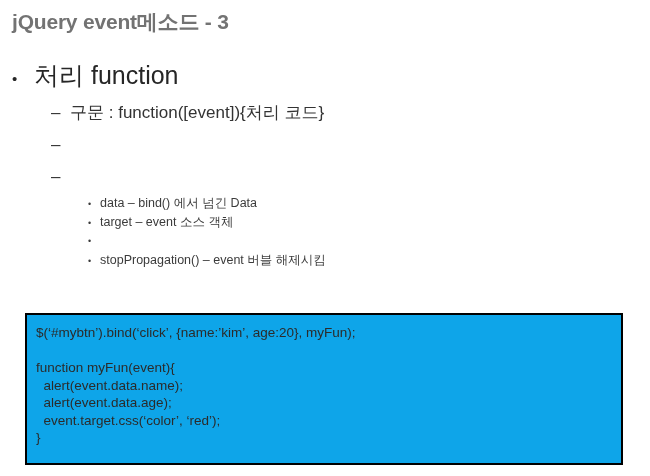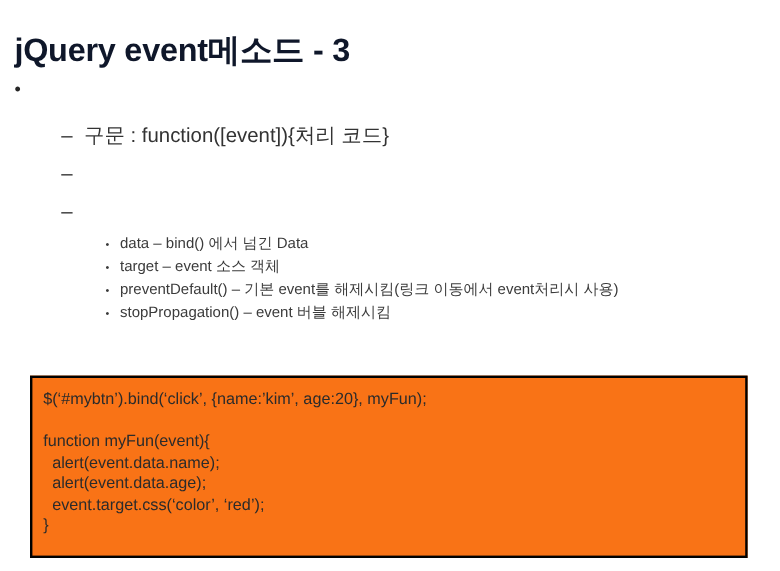--- a/index.html
+++ b/index.html
@@ -16,25 +16,25 @@
     width: 650px;
     height: 476px;
     background: #ffffff;
     overflow: hidden;
   }
 
   
   #slide-title {
     position: absolute;
     left: 12px;
-    top: 24px;
+    top: 8px;
     width: 620px;
-    font-size: 27px;
+    font-size: 21px;
     font-weight: bold;
-    color: #0f172a;
+    color: #737373;
     letter-spacing: -0.2px;
     white-space: nowrap;
   }
 
   
   .outline {
     position: absolute;
     left: 0;
     top: 56px;
     width: 650px;
@@ -100,21 +100,21 @@
 
   
   #code-box {
     position: absolute;
     left: 25px;
     top: 313px;
     width: 598px;
     height: 152px;
     box-sizing: border-box;
     border: 2px solid #000000;
-    background: #f97316;
+    background: #0ea5e9;
   }
   #code-text {
     margin: 0;
     padding: 9px 0 0 9px;
     font-family: "Liberation Sans", "DejaVu Sans", sans-serif;
     font-size: 13.5px;
     line-height: 17.5px;
     color: #2b2b2b;
     white-space: pre;
   }
@@ -123,20 +123,21 @@
 <body>
 
 <div id="slide">
 
   <div id="slide-title">jQuery event메소드 - 3</div>
 
   <div class="outline">
 
     <div class="lvl lvl1">
       <span class="marker">•</span>
+      <span class="txt">처리 function</span>
     </div>
 
     <div class="spacer-sm"></div>
 
     <div class="lvl lvl2">
       <span class="marker">–</span>
       <span class="txt">구문 : function([event]){처리 코드}</span>
     </div>
 
     <div class="spacer-xs"></div>
@@ -158,21 +159,20 @@
       <span class="txt">data – bind() 에서 넘긴 Data</span>
     </div>
 
     <div class="lvl lvl3">
       <span class="marker">•</span>
       <span class="txt">target – event 소스 객체</span>
     </div>
 
     <div class="lvl lvl3">
       <span class="marker">•</span>
-      <span class="txt">preventDefault() – 기본 event를 해제시킴(링크 이동에서 event처리시 사용)</span>
     </div>
 
     <div class="lvl lvl3">
       <span class="marker">•</span>
       <span class="txt">stopPropagation() – event 버블 해제시킴</span>
     </div>
 
   </div>
 
   <div id="code-box">

